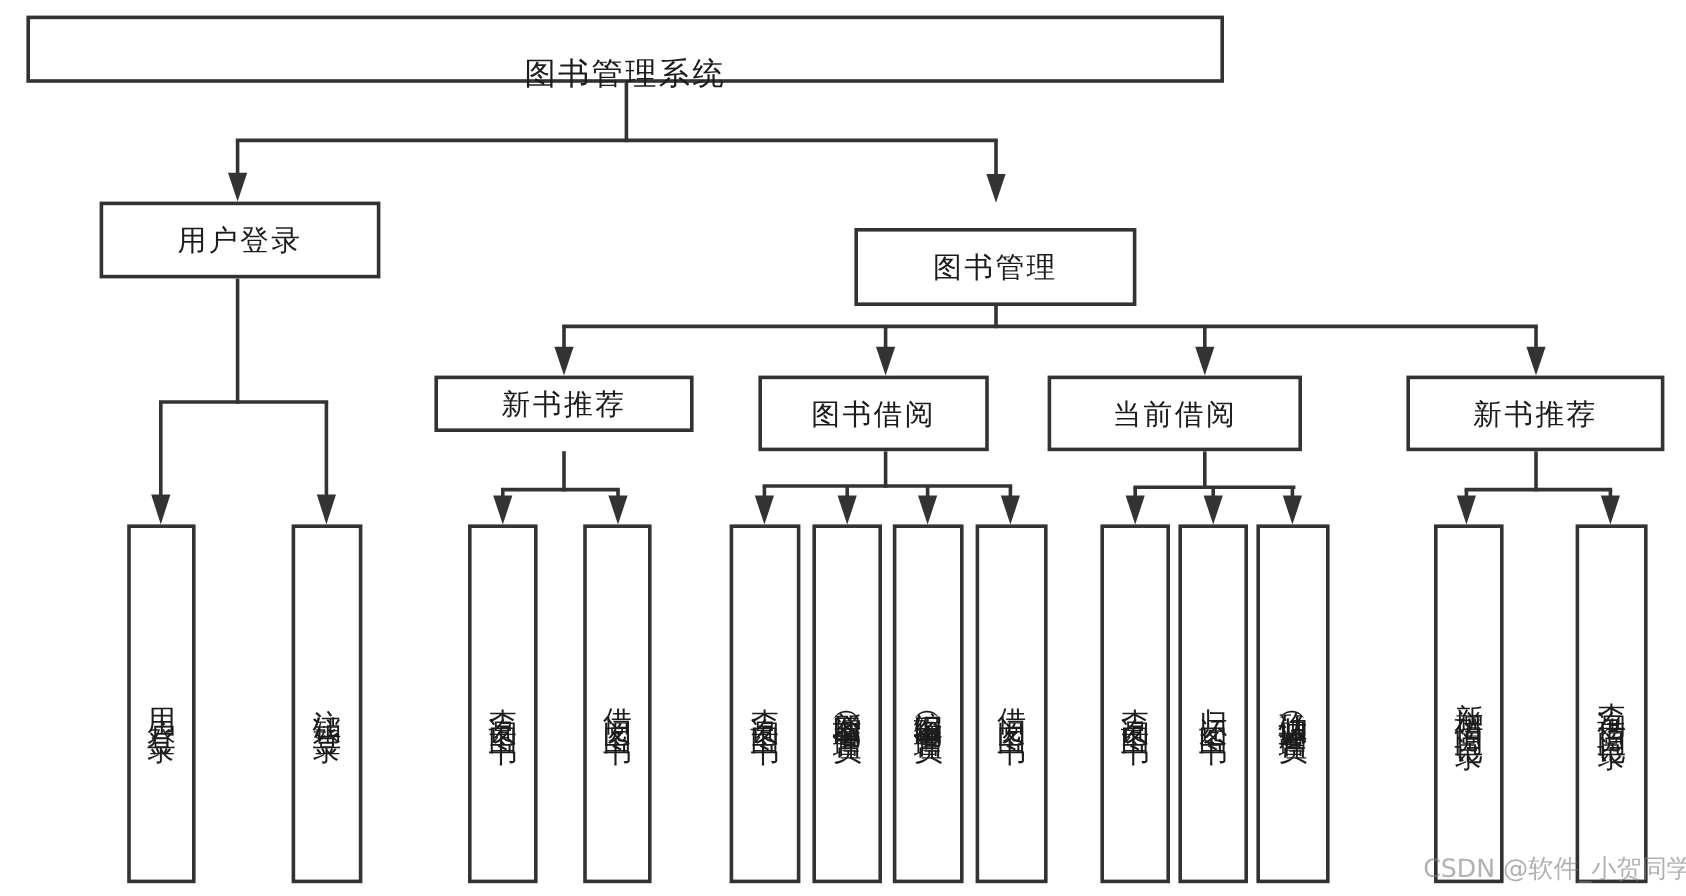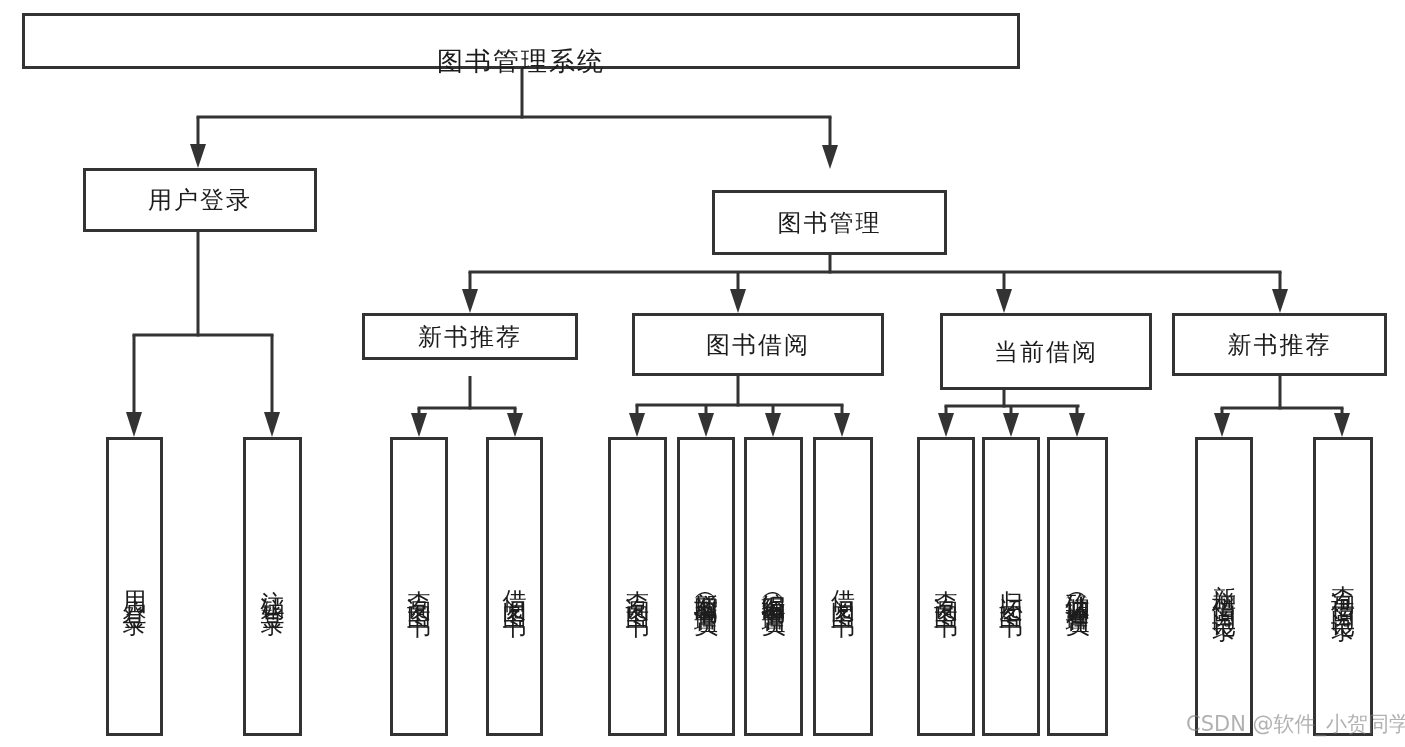--- a/index.html
+++ b/index.html
@@ -128,24 +128,24 @@
   <div class="node" style="left:83px; top:168px; width:234px; height:64px;">
     <span class="hlabel">用户登录</span>
   </div>
   <div class="node" style="left:712px; top:169px; width:235px; height:65px;margin-top:21px;">
     <span class="hlabel">图书管理</span>
   </div>
 
   <div class="node" style="left:362px; top:313px; width:216px; height:47px;">
     <span class="hlabel">新书推荐</span>
   </div>
-  <div class="node" style="left:632px; top:313px; width:252px; height:63px;">
+  <div class="node" style="left:632px; top:313px; width:192px; height:63px;">
     <span class="hlabel">图书借阅</span>
   </div>
-  <div class="node" style="left:940px; top:313px; width:212px; height:77px;">
+  <div class="node" style="left:873px; top:313px; width:212px; height:63px;">
     <span class="hlabel">当前借阅</span>
   </div>
   <div class="node" style="left:1172px; top:313px; width:215px; height:63px;">
     <span class="hlabel">新书推荐</span>
   </div>
 
   <div class="node" style="left:106px; top:437px; width:57px; height:299px;">
     <span class="vlabel">用户登录</span>
   </div>
   <div class="node" style="left:243px; top:437px; width:59px; height:299px;">

